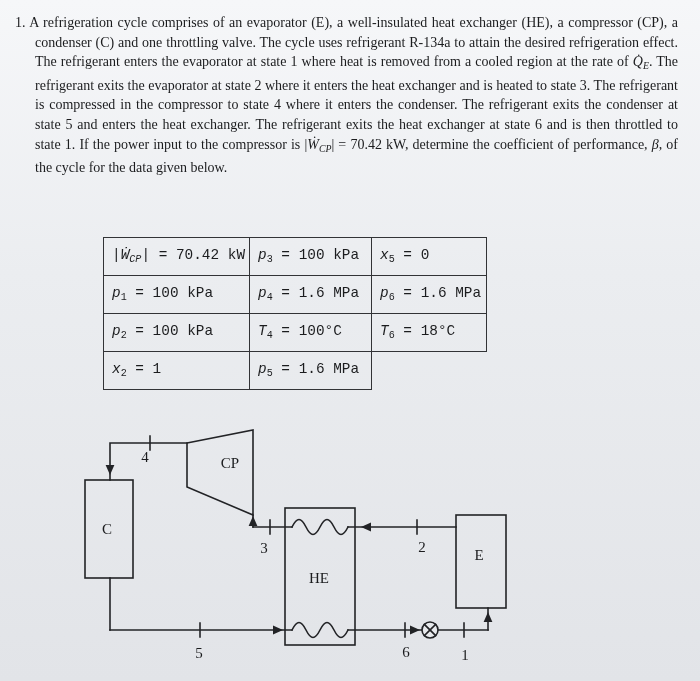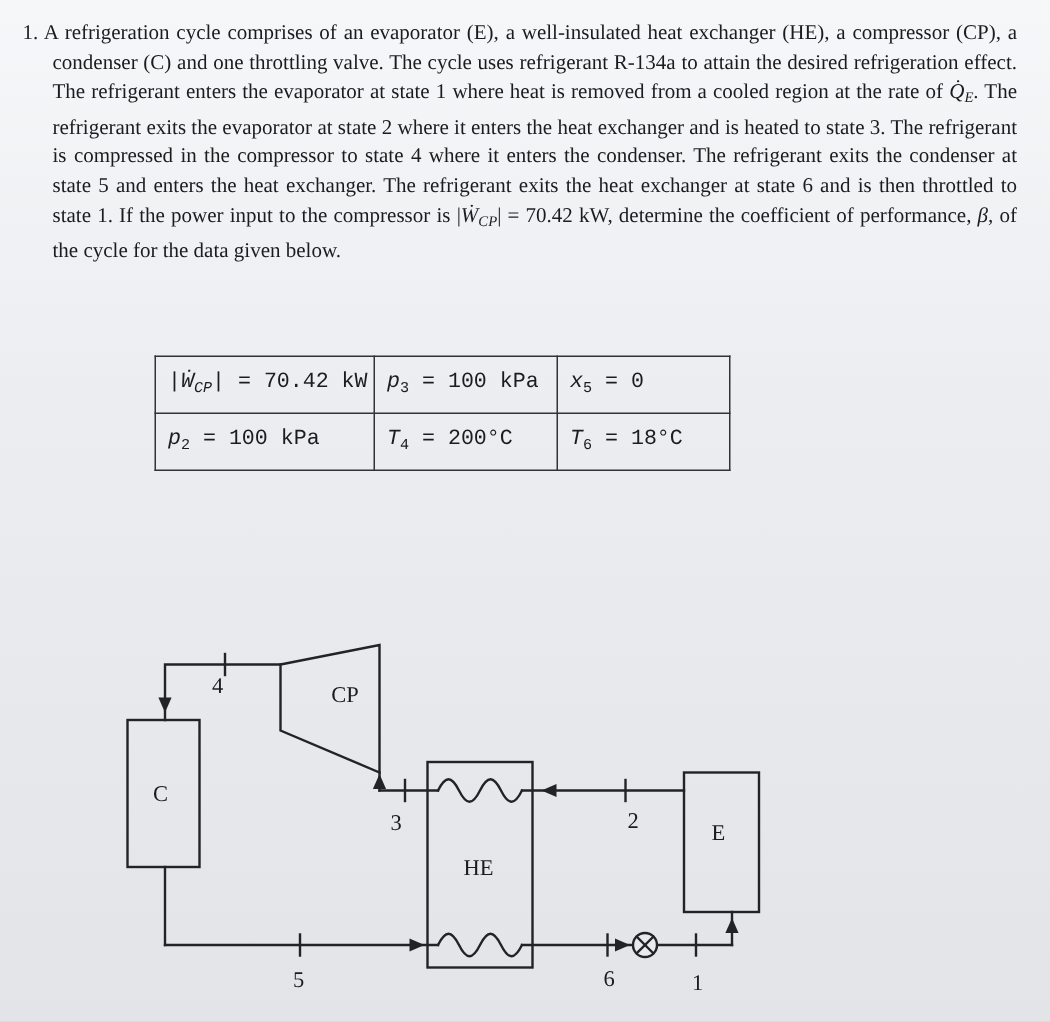--- a/index.html
+++ b/index.html
@@ -40,23 +40,33 @@
         <col style="width:122px">
         <col style="width:115px">
       </colgroup>
     <tbody>
       <tr>
         <td><span>|</span><span class="it">Ẇ</span><span class="it sub">CP</span><span>| = 70.42 kW</span></td>
         <td><span class="it">p</span><span class="sub">3</span><span> = 100 kPa</span></td>
         <td><span class="it">x</span><span class="sub">5</span><span> = 0</span></td>
       </tr>
       <tr>
+        <td><span class="it">p</span><span class="sub">1</span><span> = 100 kPa</span></td>
+        <td><span class="it">p</span><span class="sub">4</span><span> = 1.6 MPa</span></td>
+        <td><span class="it">p</span><span class="sub">6</span><span> = 1.6 MPa</span></td>
+      </tr>
+      <tr>
         <td><span class="it">p</span><span class="sub">2</span><span> = 100 kPa</span></td>
-        <td><span class="it">T</span><span class="sub">4</span><span> = 200°C</span></td>
+        <td><span class="it">T</span><span class="sub">4</span><span> = 100°C</span></td>
         <td><span class="it">T</span><span class="sub">6</span><span> = 18°C</span></td>
+      </tr>
+      <tr>
+        <td><span class="it">x</span><span class="sub">2</span><span> = 1</span></td>
+        <td><span class="it">p</span><span class="sub">5</span><span> = 1.6 MPa</span></td>
+        <td class="empty"></td>
       </tr>
     </tbody>
   </table>
 
   <svg class="diagram" width="450" height="250" viewBox="0 0 450 250">
 
     <g stroke="#222326" stroke-width="1.6" fill="none" stroke-linecap="square">
 
       <polyline points="40,60 40,23 117,23"></polyline>
       <rect x="15" y="60" width="48" height="98"></rect>

